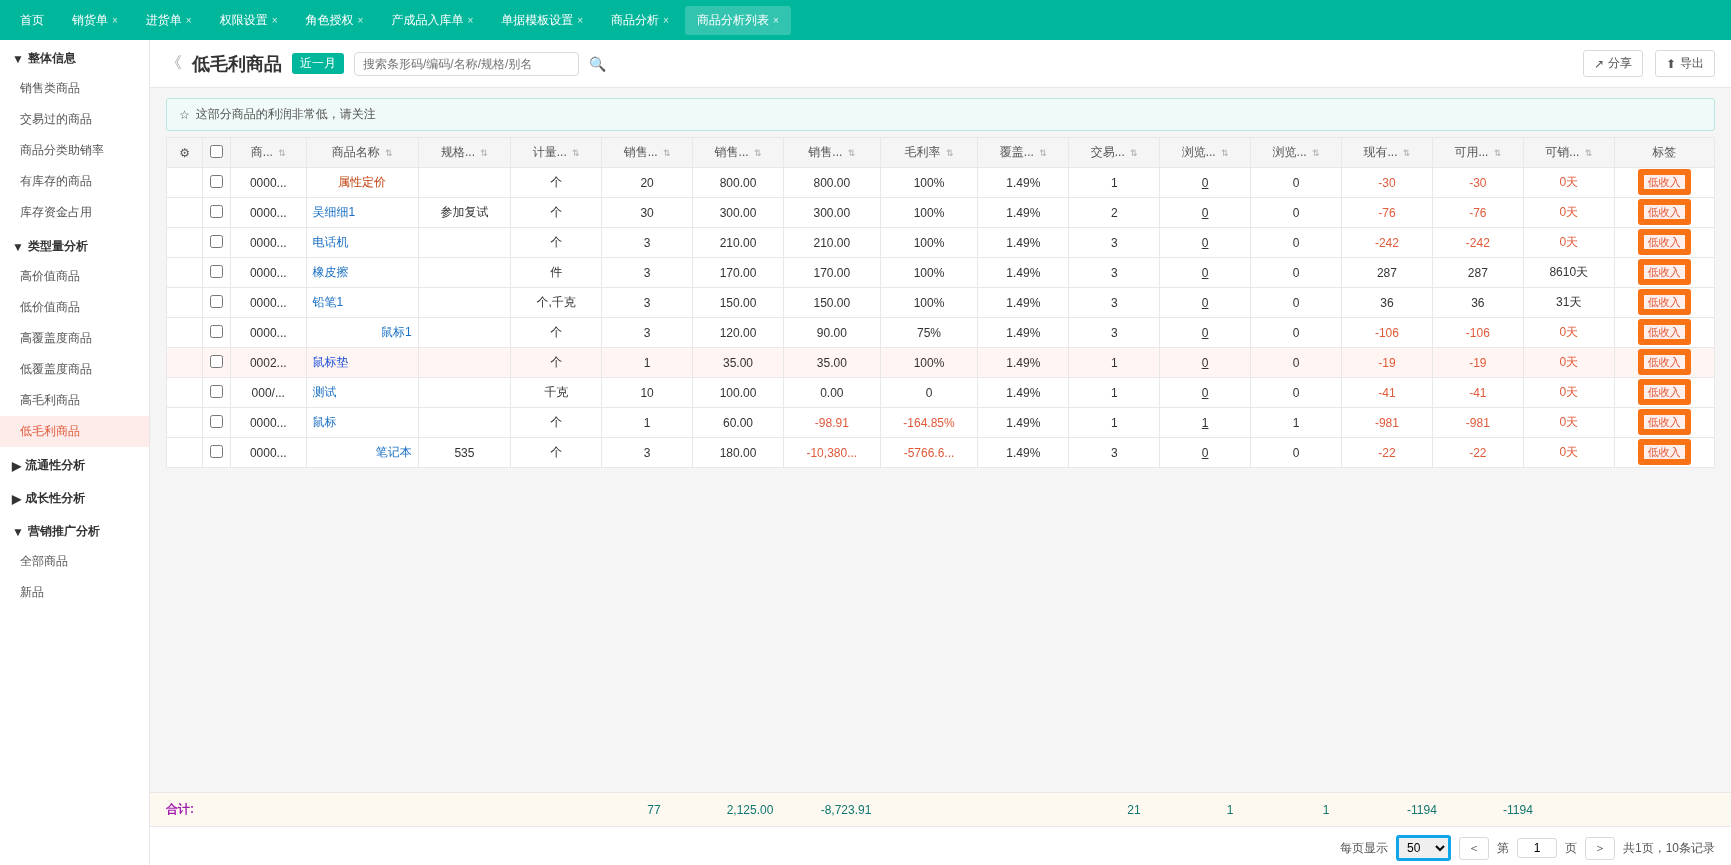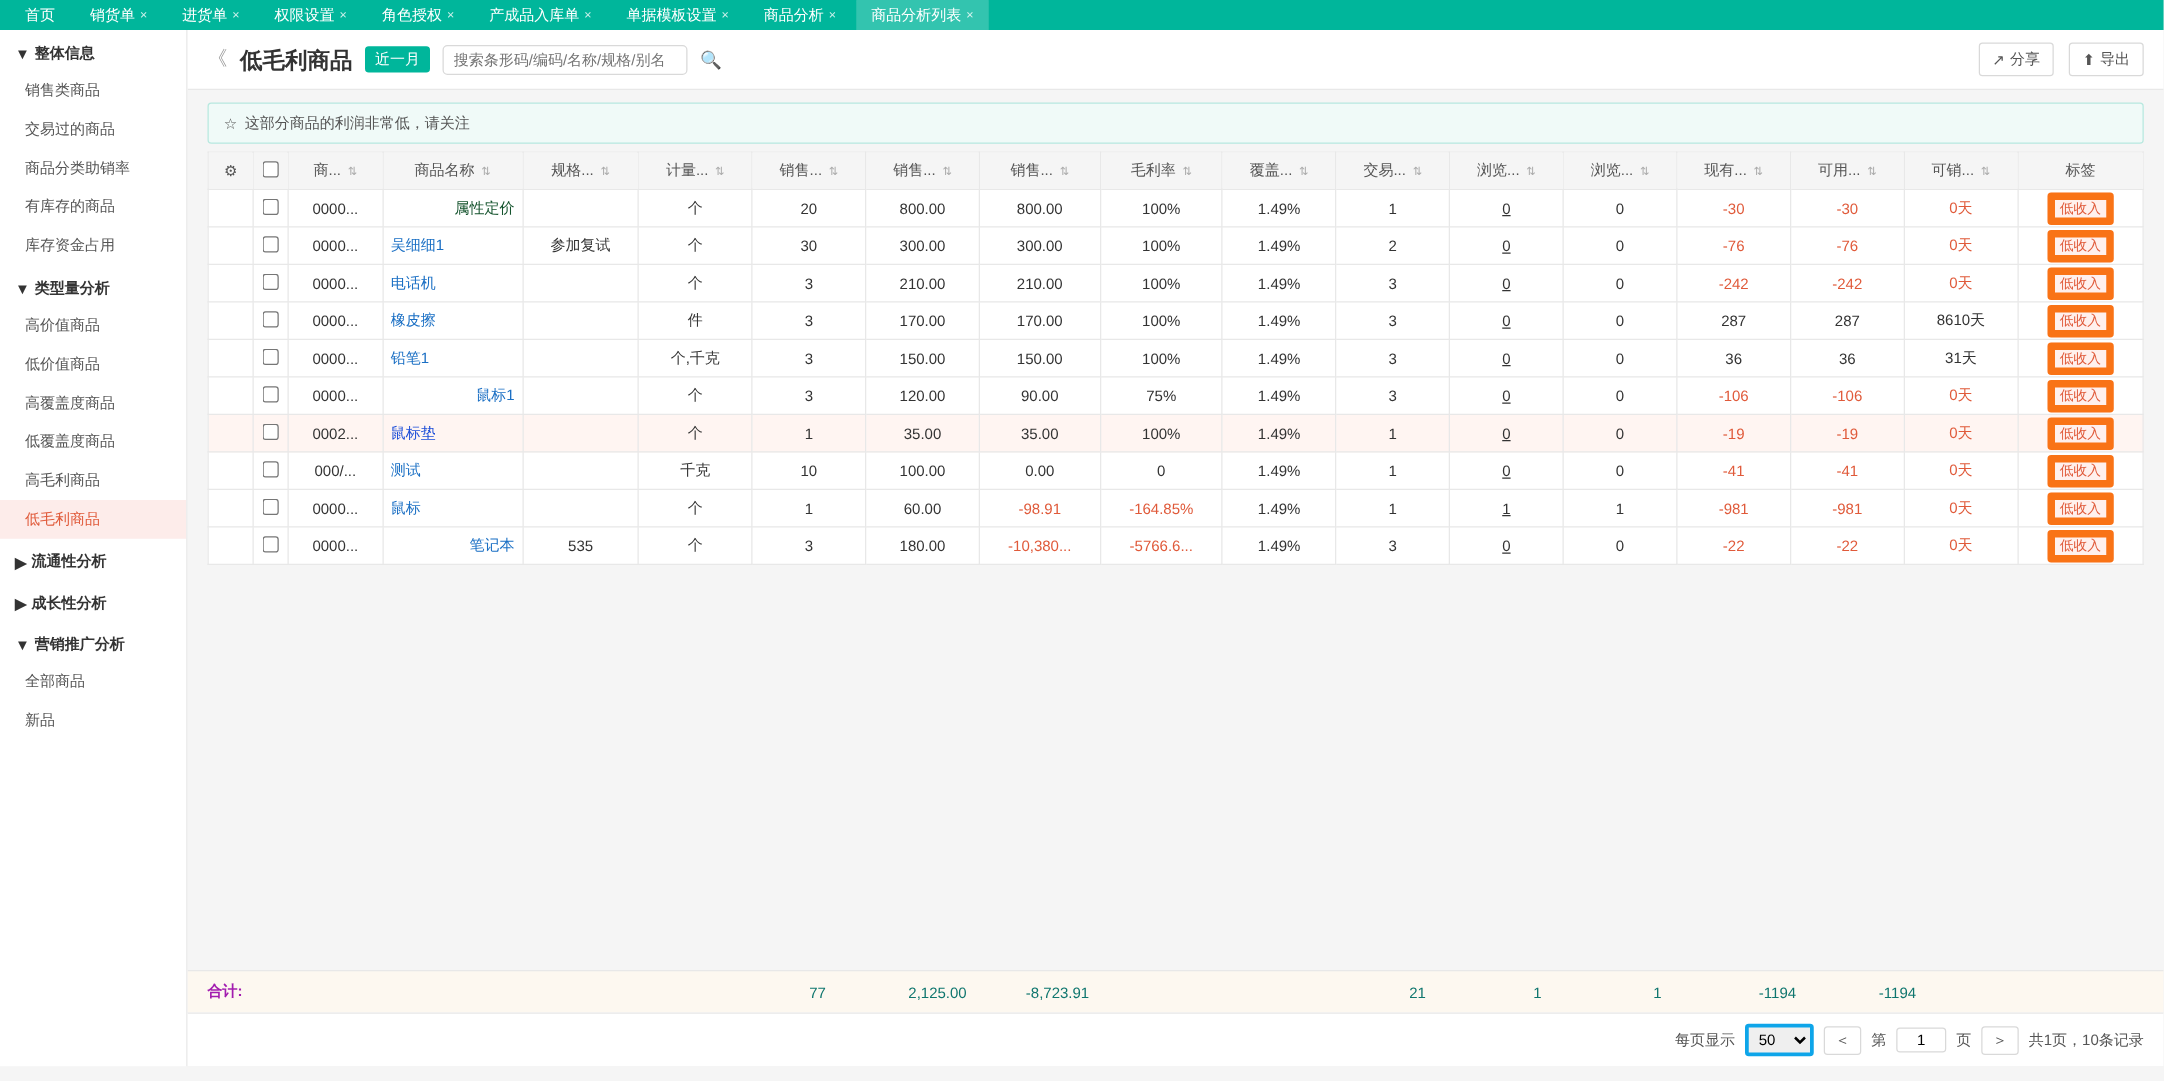--- a/index.html
+++ b/index.html
@@ -1,21 +1,21 @@
 <!DOCTYPE html>
 <html><head>
   <meta charset="utf-8">
   <style>
     * { box-sizing: border-box; margin: 0; padding: 0; font-family: 'Microsoft YaHei', Arial, sans-serif; font-size: 12px; }
     body { background: #f5f5f5; overflow: hidden; width: 1731px; height: 865px; }
 
     
     .top-nav {
       background: #00b69b;
-      height: 24px;
+      height: 40px;
       display: flex;
       align-items: center;
       padding: 0 8px;
       gap: 4px;
     }
     .nav-item {
       color: #fff;
       padding: 6px 12px;
       cursor: pointer;
       white-space: nowrap;
@@ -85,21 +85,21 @@
       color: #fff;
       padding: 2px 8px;
       border-radius: 3px;
       font-size: 12px;
       cursor: pointer;
     }
     .search-box {
       border: 1px solid #d9d9d9;
       border-radius: 4px;
       padding: 4px 8px;
-      width: 196px;
+      width: 225px;
       outline: none;
       color: #999;
     }
     .search-icon-btn {
       color: #00b69b;
       cursor: pointer;
       font-size: 14px;
     }
     .header-actions {
       margin-left: auto;
@@ -363,21 +363,21 @@
             <th>可用... <span class="sort-icon">⇅</span></th>
             <th>可销... <span class="sort-icon">⇅</span></th>
             <th>标签</th>
           </tr>
         </thead>
         <tbody id="table-body">
         <tr>
       <td></td>
       <td><input type="checkbox" style=""></td>
       <td>0000...</td>
-      <td style="text-align:right;cursor:pointer;color:#14532d;">属性定价</td>
+      <td style="text-align:center;cursor:pointer;color:#c2410c;">属性定价</td>
       <td></td>
       <td>个</td>
       <td>20</td>
       <td>800.00</td>
       <td class="">800.00</td>
       <td class="">100%</td>
       <td>1.49%</td>
       <td>1</td>
       <td><span class="link-underline">0</span></td>
       <td>0</td>

